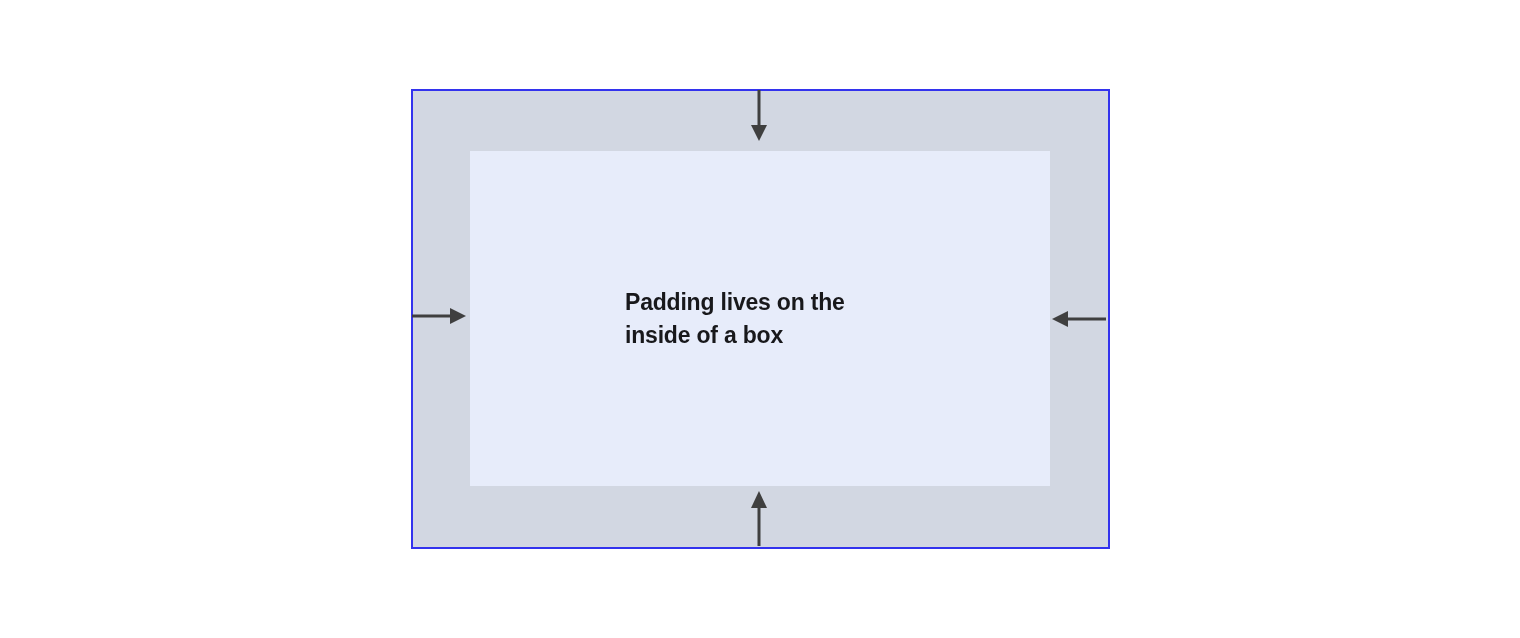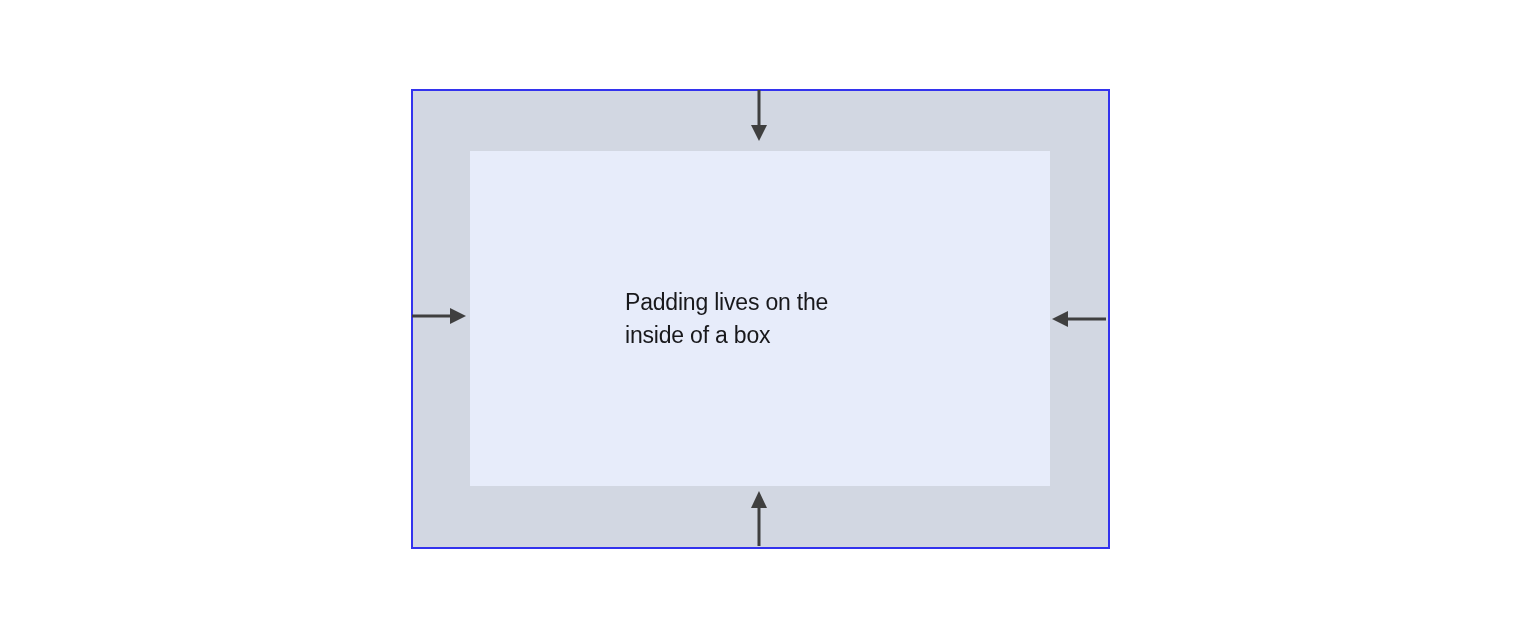--- a/index.html
+++ b/index.html
@@ -37,21 +37,21 @@
     background: #e7ecfa;
     display: flex;
     align-items: center;
     justify-content: flex-start;
   }
 
   #content-label {
     margin: 0;
     padding: 0 0 0 155px;
     font-size: 23px;
-    font-weight: normal;
+    font-weight: bold;
     line-height: 1.42;
     color: #18181b;
     letter-spacing: -0.2px;
     white-space: pre-line;
   }
 
   
   .arrow {
     position: absolute;
   }

